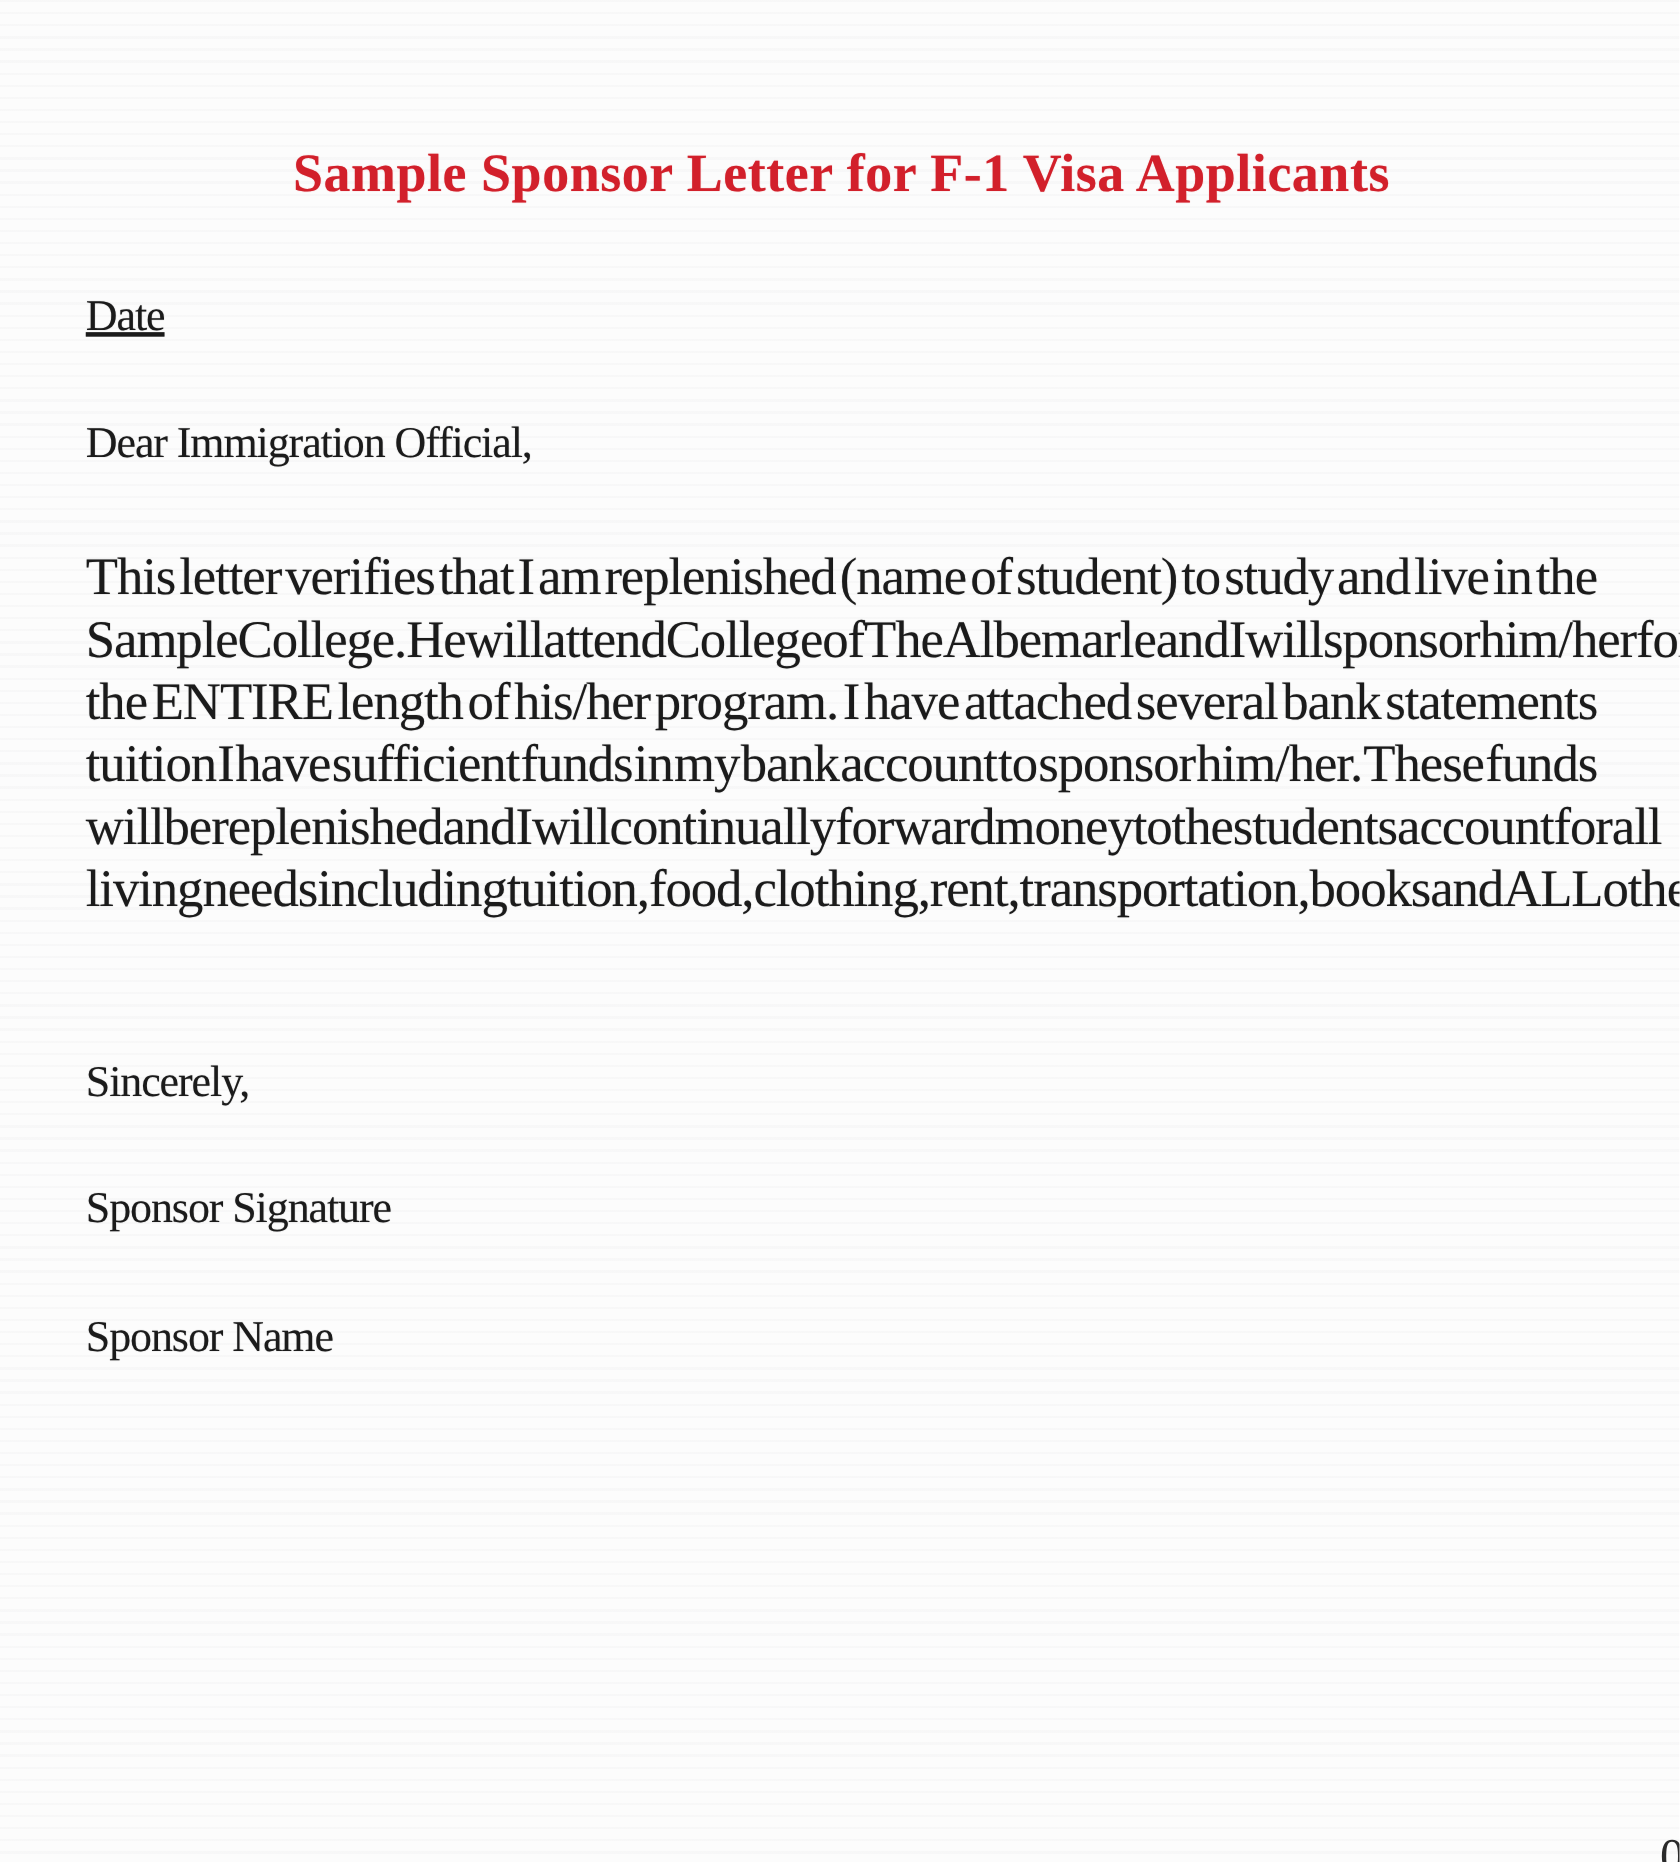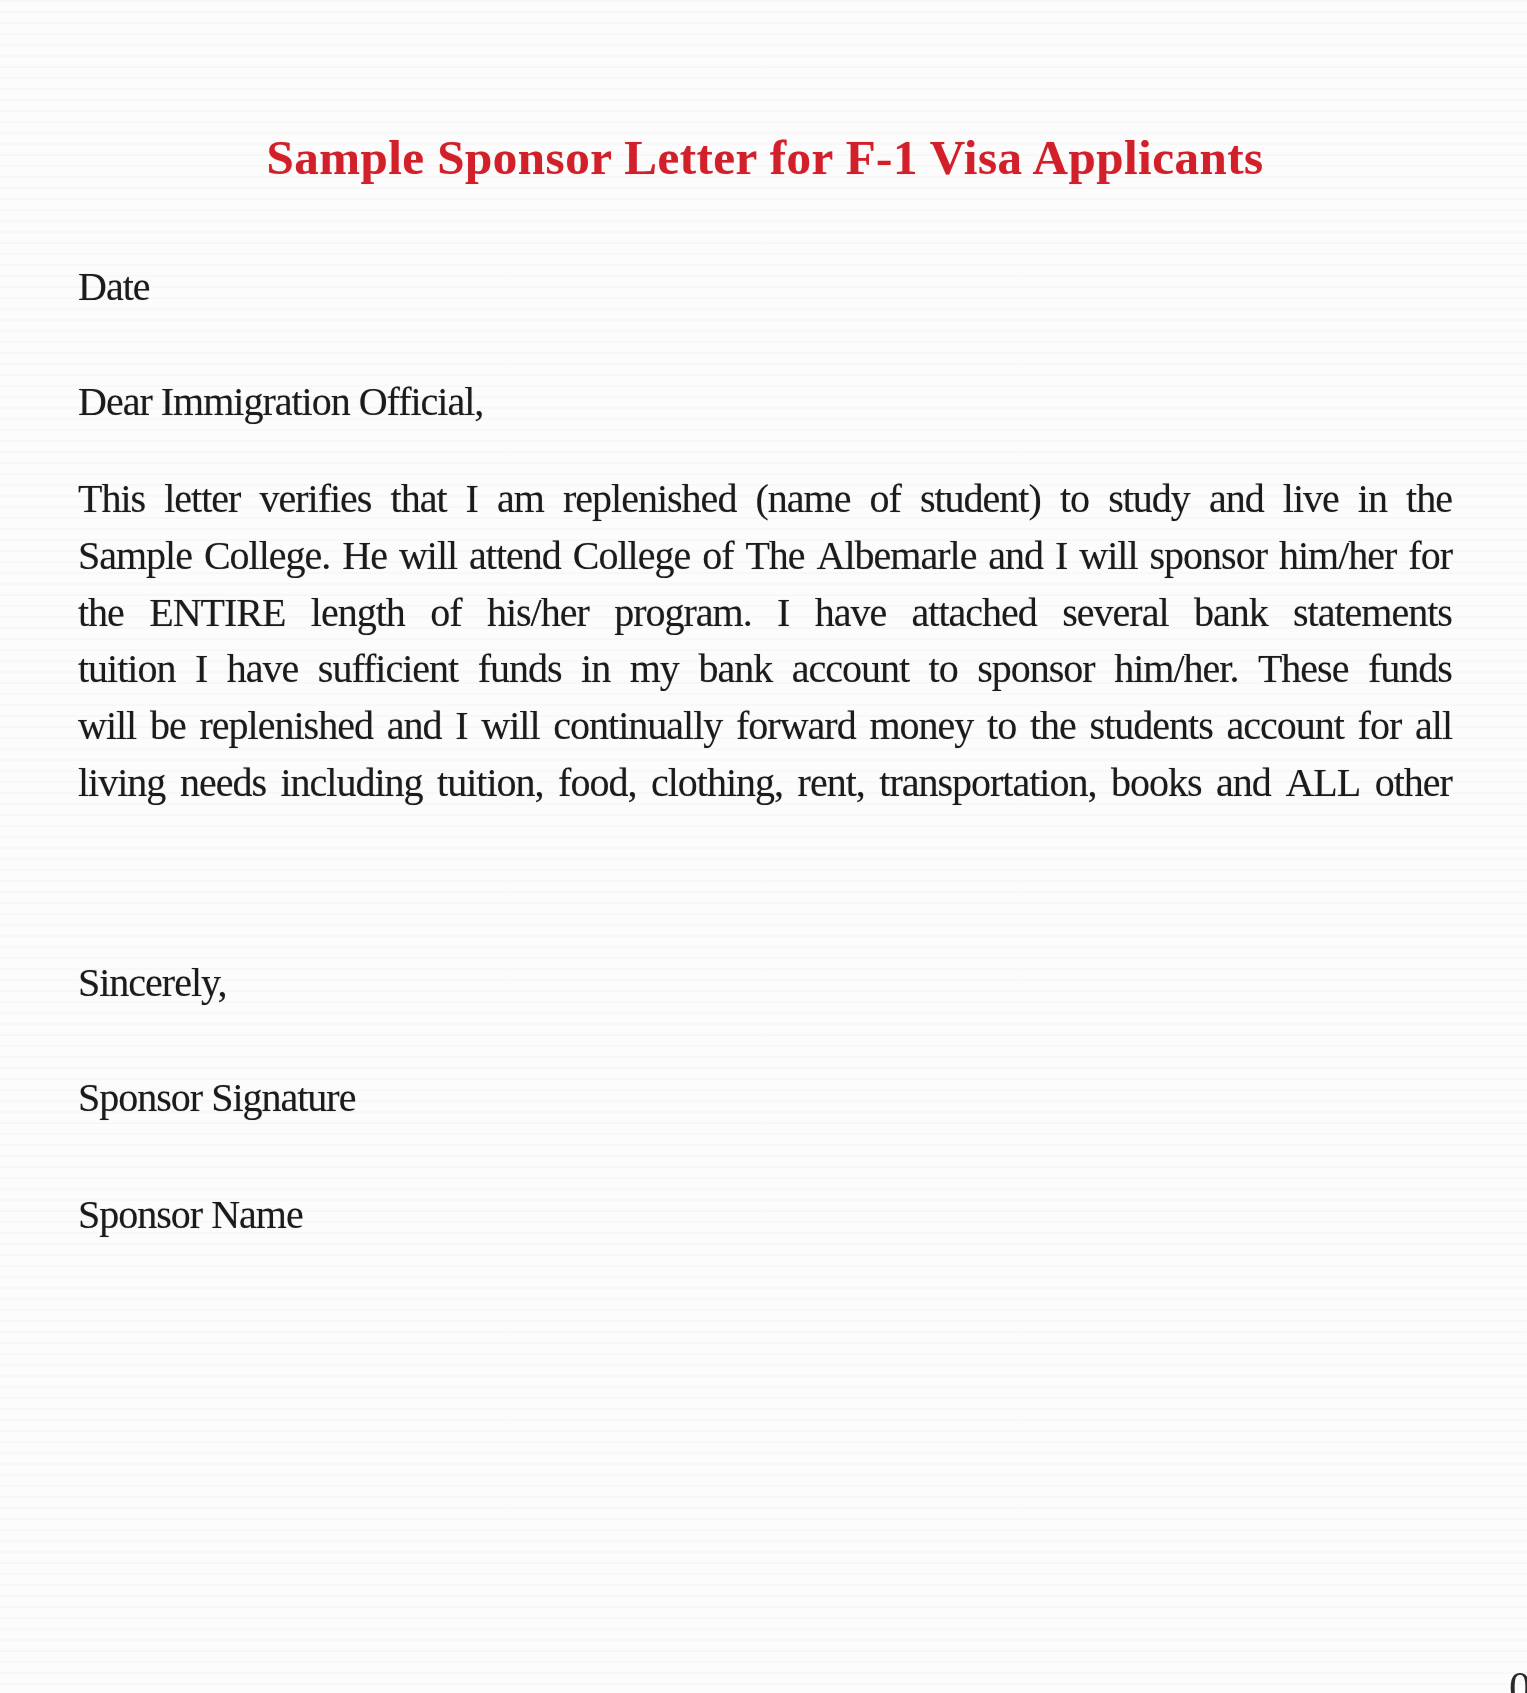--- a/index.html
+++ b/index.html
@@ -44,31 +44,31 @@
   }
   .tline {
     position: absolute;
     left: 78px;
     width: 1374px;
     font-size: 40px;
     line-height: 44px;
     letter-spacing: -1px;
     text-shadow: 0 0 1px rgba(20,20,20,0.4);
   }
-  .date        { top: 265px; }
+  .date        { top: 265px; text-decoration: underline; }
   .salutation  { top: 380px; }
   .closing     { top: 961px; }
   .signature   { top: 1076px; }
   .sponsorname { top: 1193px; }
   .paragraph {
     position: absolute;
     left: 78px;
-    top: 471px;
+    top: 497px;
     width: 1374px;
-    font-size: 40px;
+    font-size: 48px;
     letter-spacing: -1px;
     text-shadow: 0 0 1px rgba(20,20,20,0.4);
   }
   .pline {
     display: flex;
     justify-content: space-between;
   }
   .pline span {
     line-height: 56.8px;
     white-space: pre;

